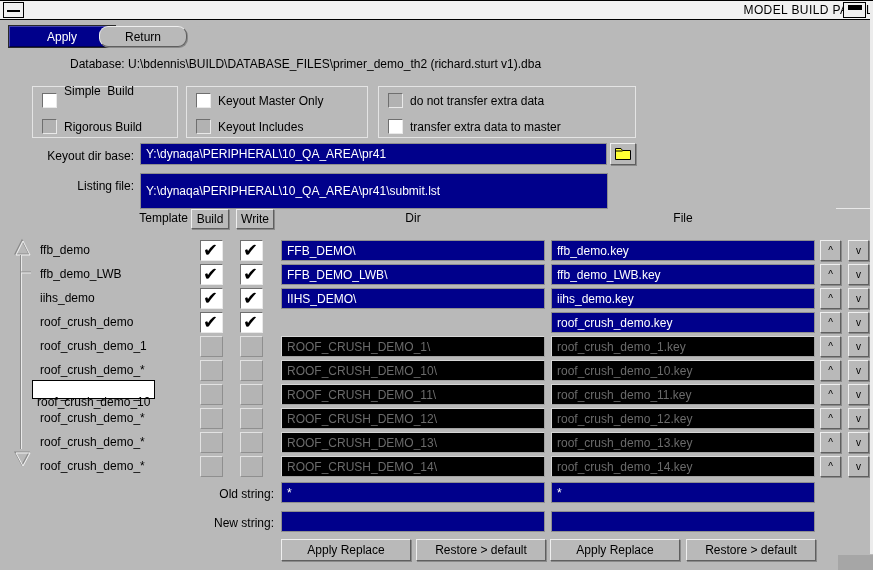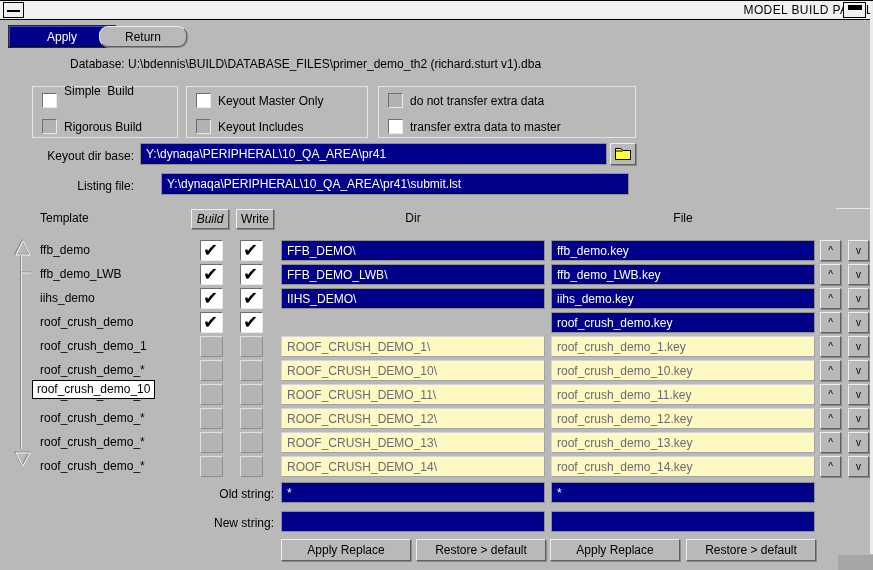--- a/index.html
+++ b/index.html
@@ -67,30 +67,30 @@
     position:absolute; left:2px; top:-2px; font-style:normal; font-weight:bold;
     font-size:18px; color:#000; font-family:"DejaVu Sans", sans-serif;
   }
   .c-build { left:200px; } .c-write { left:240px; }
   .dfield {
     position:absolute; top:0; height:21px; display:flex; align-items:center;
     padding-left:5px; white-space:pre; overflow:hidden;
   }
   .f-dir { left:281px; width:264px; } .f-file { left:551px; width:264px; }
   .dfield.navy { background:#00008b; color:#fff; border:1px solid #8f8f8f; }
-  .dfield.off  { background:#fef9c3; color:#6b6b6b; border:1px solid #d6d6d6; border-bottom-color:#a2a2a2; border-right-color:#a2a2a2; }
+  .dfield.off  { background:#000000; color:#6b6b6b; border:1px solid #d6d6d6; border-bottom-color:#a2a2a2; border-right-color:#a2a2a2; }
   .mini {
     position:absolute; top:0; width:21px; height:21px; background:#b9b9b9;
     border:1px solid; border-color:#efefef #5f5f5f #5f5f5f #efefef; box-shadow:1px 1px 0 #8a8a8a;
     font-family:inherit; font-size:10px; color:#000; cursor:pointer; padding:0; line-height:19px; text-align:center;
   }
   .m-up { left:820px; } .m-dn { left:848px; }
   .tooltip {
     position:absolute; left:32px; top:379px; height:19px; background:#fff;
-    border:1px solid #000; padding:1px 4px 0 4px; white-space:pre; z-index:30;
+    border:1px solid #000; padding:14px 4px 0 4px; white-space:pre; z-index:30;
   }
   .scrollbar { position:absolute; left:6px; top:230px; z-index:5; }
 </style>
 </head>
 <body>
 
 <div class="screen">
 
   <div class="titlebar">
     <div class="tb-title">MODEL BUILD PANEL</div>
@@ -129,24 +129,24 @@
   <div class="label" style="left:0; top:148px; width:134px; text-align:right;">Keyout dir base:</div>
   <div class="navy-field" style="left:140px; top:142px; width:467px; height:22px;">Y:\dynaqa\PERIPHERAL\10_QA_AREA\pr41</div>
   <button class="btn" style="left:610px; top:142px; width:26px; height:22px;">
     <svg width="18" height="14" viewBox="0 0 18 14">
       <path d="M1.5 4 L1.5 1.5 L7 1.5 L8.5 3.5 L16.5 3.5 L16.5 12.5 L1.5 12.5 Z" fill="#ffff33" stroke="#000" stroke-width="1"></path>
       <line x1="1.5" y1="4" x2="8.5" y2="4" stroke="#000" stroke-width="1"></line>
     </svg>
   </button>
 
   <div class="label" style="left:0; top:178px; width:134px; text-align:right;">Listing file:</div>
-  <div class="navy-field" style="left:140px; top:172px; width:468px; height:22px;margin-left:21px;">Y:\dynaqa\PERIPHERAL\10_QA_AREA\pr41\submit.lst</div>
-
-  <div class="label" style="left:40px; top:210px; width:148px; text-align:left;">Template</div>
-  <button class="btn hdr-btn" style="left:191px; width:38px;font-style:italic;">Build</button>
+  <div class="navy-field" style="left:140px; top:172px; width:468px; height:36px;">Y:\dynaqa\PERIPHERAL\10_QA_AREA\pr41\submit.lst</div>
+
+  <div class="label" style="left:40px; top:210px; width:148px; text-align:right;">Template</div>
+  <button class="btn hdr-btn" style="left:191px; width:38px;">Build</button>
   <button class="btn hdr-btn" style="left:236px; width:38px;">Write</button>
   <div class="label" style="left:281px; top:210px; width:264px; text-align:center;">Dir</div>
   <div class="label" style="left:551px; top:210px; width:264px; text-align:center;">File</div>
 
   <svg class="scrollbar" width="34" height="245" viewBox="0 0 34 245">
     <polygon points="16,9 9,23 23,23" fill="none" stroke="#8b8b8b" stroke-width="1.2"></polygon>
     <polygon points="17,10 10,24 24,24" fill="none" stroke="#f2f2f2" stroke-width="1"></polygon>
     <line x1="14.5" y1="24" x2="14.5" y2="218" stroke="#8b8b8b"></line>
     <line x1="15.5" y1="24" x2="15.5" y2="218" stroke="#e9e9e9"></line>
     <line x1="15" y1="41" x2="25" y2="41" stroke="#8b8b8b"></line>

